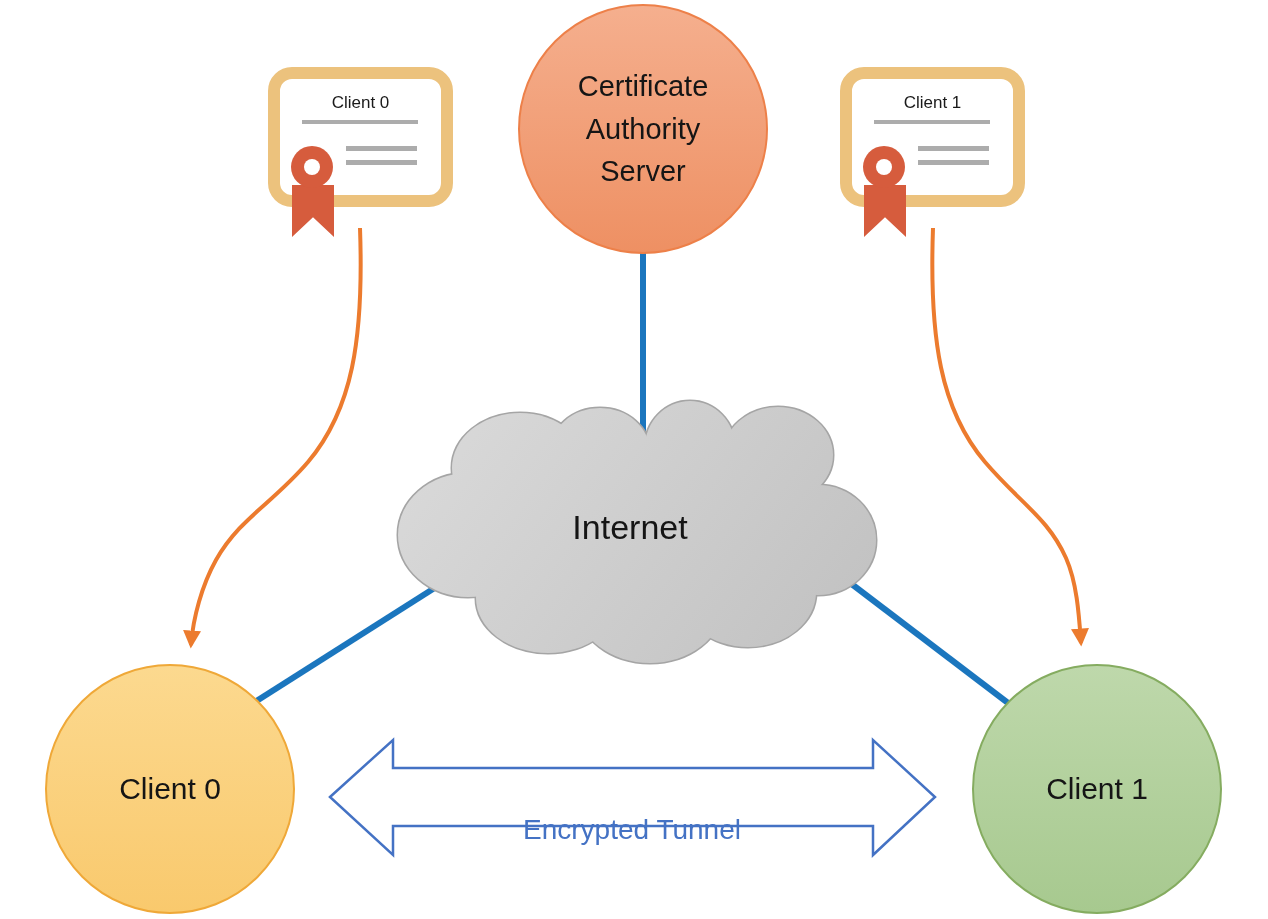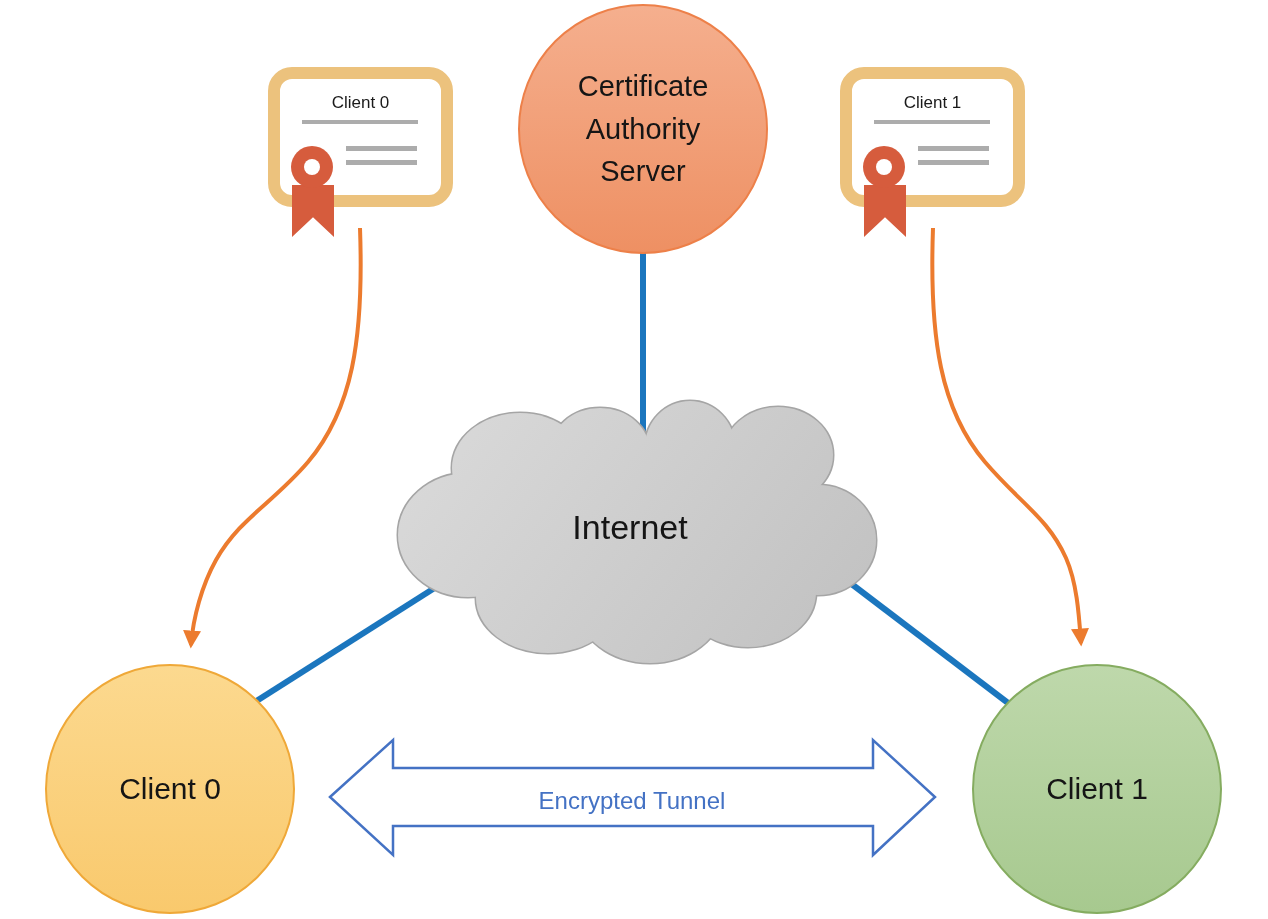--- a/index.html
+++ b/index.html
@@ -36,21 +36,21 @@
   }
   .node-c1{
     left:972px;top:664px;width:250px;height:250px;
     border:2px solid var(--c1-border,#85AC60);
     background:linear-gradient(180deg,var(--c1-fill-top,#BED8AB),var(--c1-fill-bottom,#A7C98F));
   }
   .node-c0 .lbl,.node-c1 .lbl{font-size:30px;}
 
   .float-label{position:absolute;transform:translate(-50%,-50%);white-space:nowrap;}
   .internet-label{left:630px;top:527px;font-size:34px;}
-  .tunnel-label{left:632px;top:801px;font-size:24px;color:var(--tunnel-blue,#4472C4);}
+  .tunnel-label{left:632px;top:830px;font-size:28px;color:var(--tunnel-blue,#4472C4);}
 
   
   .cert{position:absolute;width:185px;height:140px;}
   .cert-frame{
     position:absolute;left:0;top:0;width:185px;height:140px;box-sizing:border-box;
     border:12px solid var(--cert-frame,#ECC27D);border-radius:24px;background:#fff;
   }
   .cert-title{
     position:absolute;left:22px;top:95px;width:141px;text-align:center;
     font-size:17px;color:#1a1a1a;transform:translateY(-95px);top:26px;transform:none;

